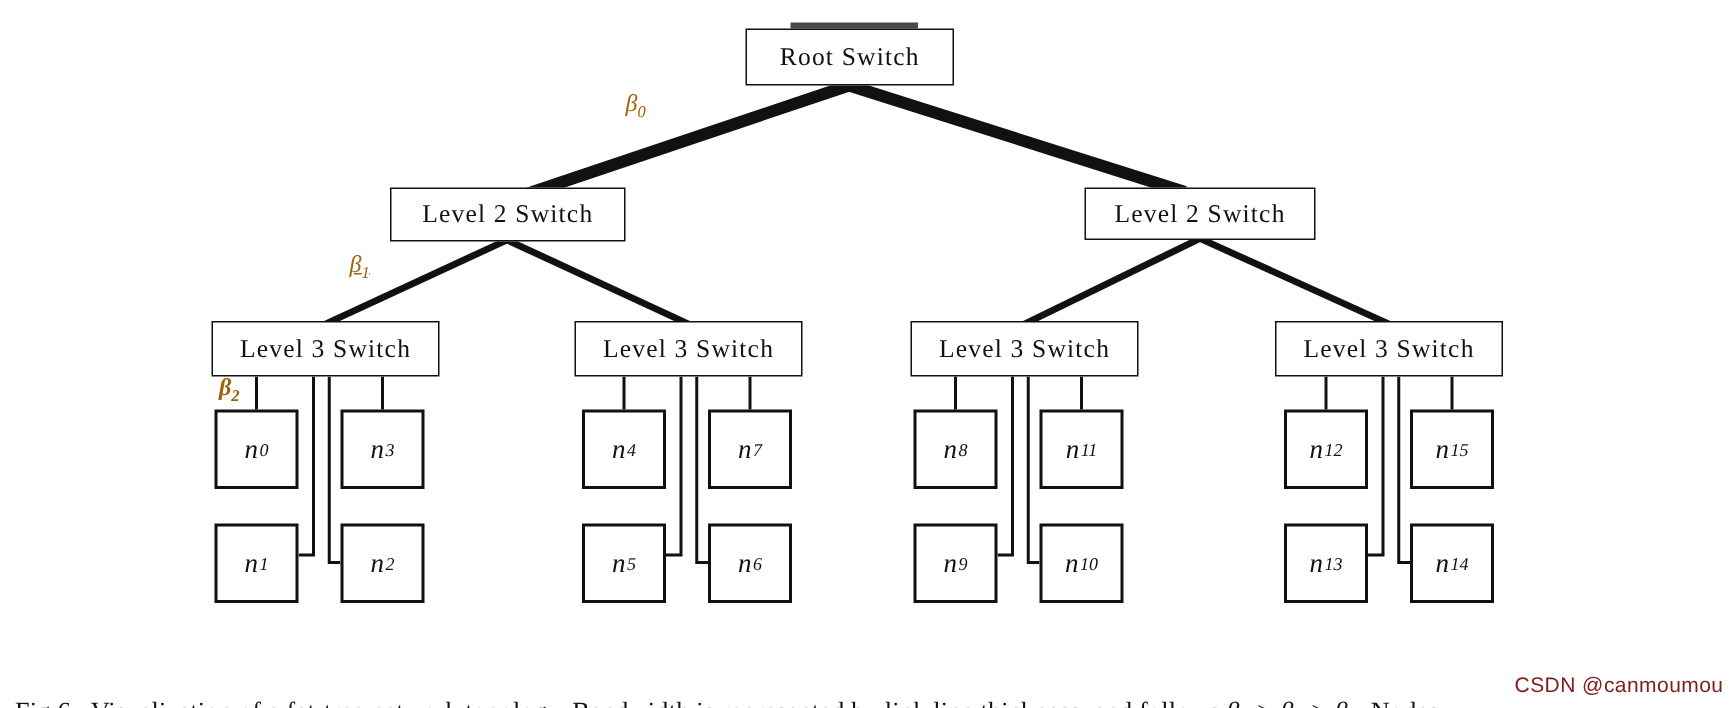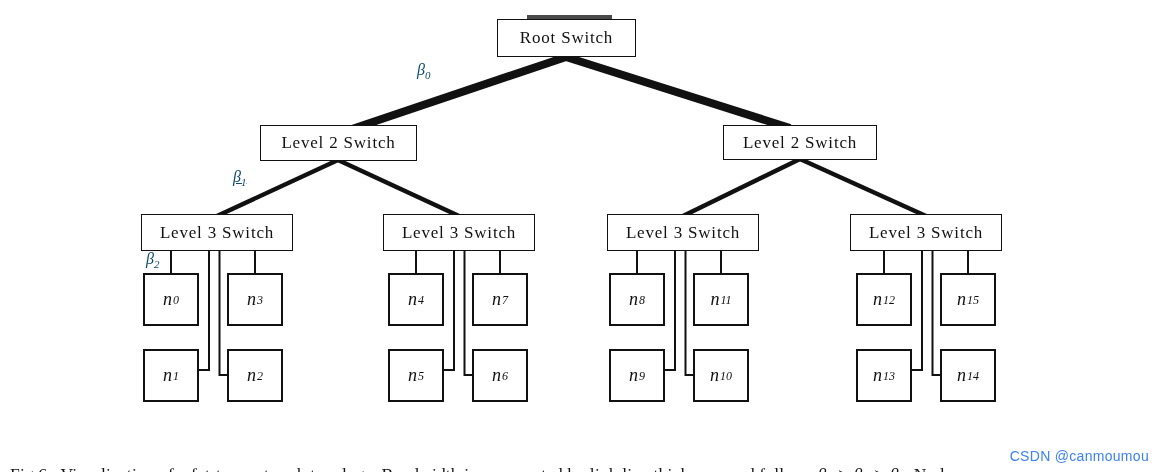--- a/index.html
+++ b/index.html
@@ -14,33 +14,33 @@
     background:#ffffff;border:1.5px solid #111;box-sizing:border-box;
     font-size:17px;letter-spacing:0.8px;white-space:nowrap;
   }
   .switch{border-width:1.4px;}
   .node{
     width:56px;height:53px;border-width:2px;
     font-style:italic;font-size:18px;letter-spacing:0;
   }
   .node sub{font-size:12px;font-style:italic;line-height:0;margin-left:1px;}
   .beta{
-    position:absolute;font-style:italic;font-size:16px;color:#0c4a6e;
+    position:absolute;font-style:italic;font-size:16px;color:#a16207;
   }
   .beta sub{font-size:11px;line-height:0;}
   .caption{
     position:absolute;left:10px;top:418px;width:1147px;
     font-size:17.5px;line-height:22.5px;letter-spacing:0.15px;
     white-space:pre-wrap;color:#141414;
   }
   .caption .math{font-style:italic;}
   .watermark{
     position:absolute;right:8px;top:448px;
     font-family:"Liberation Sans","DejaVu Sans",sans-serif;
-    font-size:14px;color:#3b82f6;letter-spacing:0.3px;
+    font-size:14px;color:#7f1d1d;letter-spacing:0.3px;
   }
   .artifact-bar{position:absolute;left:527px;top:15px;width:85px;height:4.5px;background:#4a4a4a;}
 </style>
 </head>
 <body>
 
 <div id="stage">
 
   <svg id="wires" viewBox="0 0 1157 472" xmlns="http://www.w3.org/2000/svg">
 
@@ -94,21 +94,21 @@
   </div>
   <div class="box switch" style="left:607px;top:214px;width:152px;height:37px;">
     <span>Level 3 Switch</span>
   </div>
   <div class="box switch" style="left:850px;top:214px;width:152px;height:37px;">
     <span>Level 3 Switch</span>
   </div>
 
   <span class="beta" style="left:417px;top:61px;"><i>β</i><sub>0</sub></span>
   <span class="beta" style="left:233px;top:168px;text-decoration:underline;"><i>β</i><sub>1</sub></span>
-  <span class="beta" style="left:146px;top:250px;"><i>β</i><sub>2</sub></span>
+  <span class="beta" style="left:146px;top:250px;font-weight:bold;"><i>β</i><sub>2</sub></span>
 
   <div class="box node" style="left:143px;top:273px;">
       <i>n</i>
       <sub>0</sub>
     </div>
   <div class="box node" style="left:227px;top:273px;">
       <i>n</i>
       <sub>3</sub>
     </div>
   <div class="box node" style="left:143px;top:349px;">

